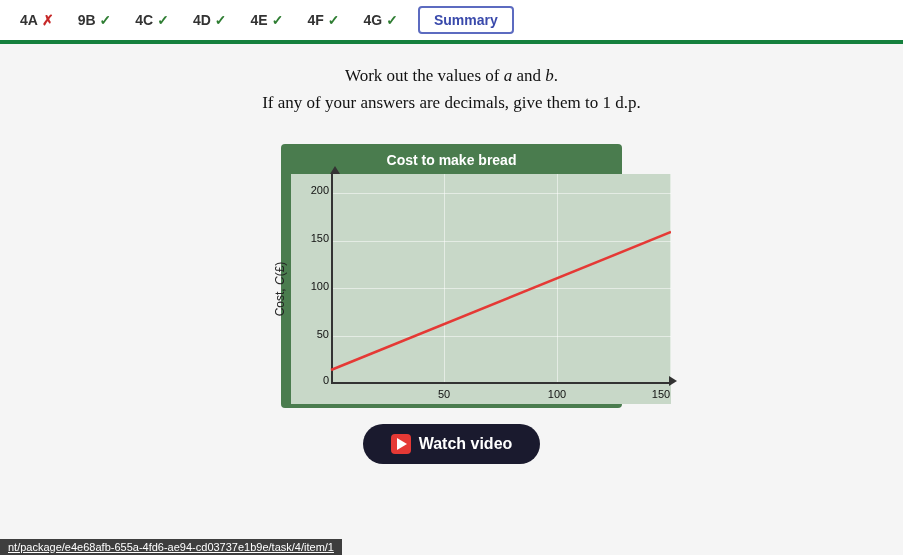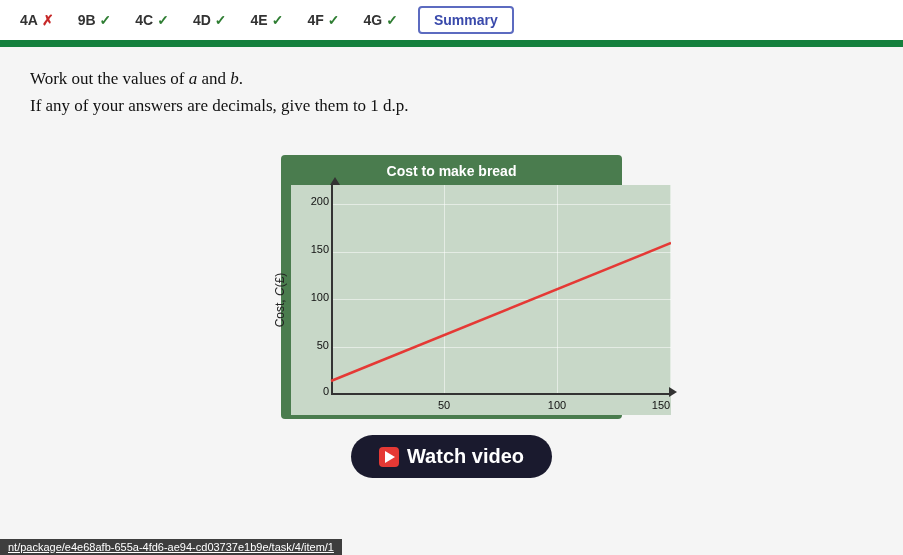--- a/index.html
+++ b/index.html
@@ -12,21 +12,21 @@
       position: relative;
     }
 
     
     .top-nav {
       display: flex;
       align-items: center;
       background: #fff;
       padding: 6px 10px;
       gap: 4px;
-      border-bottom: 7px solid #15803d;
+      border-bottom: 4px solid #15803d;
     }
     .nav-tab {
       display: flex;
       align-items: center;
       gap: 4px;
       padding: 4px 10px;
       border-radius: 4px;
       font-size: 14px;
       font-family: Arial, sans-serif;
       cursor: pointer;
@@ -65,24 +65,25 @@
     }
 
     .question-text {
       font-size: 17px;
       line-height: 1.6;
       color: #111;
       margin-bottom: 10px;
     }
 
     .work-out-text {
+      text-align: center;
       font-size: 17px;
       line-height: 1.6;
       color: #111;
-      margin-bottom: 36px;
+      margin-bottom: 28px;
     }
 
     
     .chart-outer {
       display: flex;
       justify-content: center;
       margin: 0 auto;
       position: relative;
     }
 
@@ -217,21 +218,21 @@
       display: flex;
       justify-content: center;
       margin-top: 16px;
     }
     .watch-video-btn {
       background: #1a1a2e;
       color: #fff;
       border: none;
       border-radius: 24px;
       padding: 10px 28px;
-      font-size: 20px;
+      font-size: 16px;
       font-family: Arial, sans-serif;
       font-weight: 600;
       cursor: pointer;
       display: flex;
       align-items: center;
       gap: 8px;
     }
     .play-icon {
       width: 20px;
       height: 20px;

